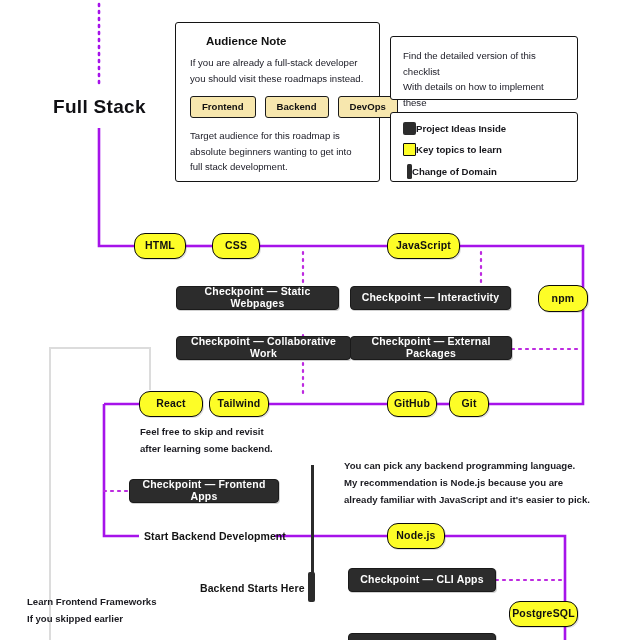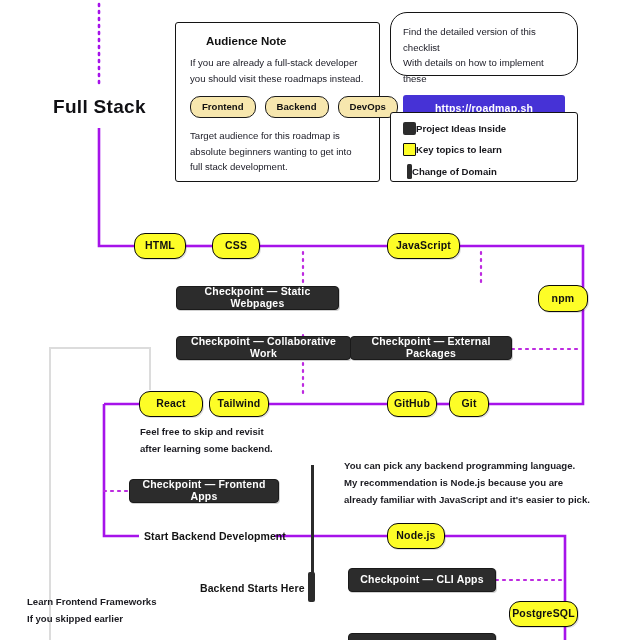--- a/index.html
+++ b/index.html
@@ -44,21 +44,21 @@
   .panel{
     position:absolute;box-sizing:border-box;
     background:#fff;border:1.6px solid #141414;border-radius:3px;
   }
   .panel-h{font-size:11.5px;font-weight:700;color:#111;margin:0 0 8px 16px;}
   .panel-p{font-size:9.6px;font-weight:500;color:#20202a;line-height:1.62;margin:0;}
   .panel-inner{padding:12px 13px 12px 14px;}
 
   .chip-row{display:flex;gap:9px;margin:10px 0 10px 0;}
   .chip{
-    background:#f7e7ae;border:1.4px solid #1a1a1a;border-radius:10px;
+    background:#f7e7ae;border:1.4px solid #1a1a1a;border-radius:3px;
     font-size:9.6px;font-weight:700;color:#111;
     padding:4px 11px;line-height:1.25;
   }
 
   .urlbar{
     background:#4632d6;color:#fff;border-radius:3px;
     font-size:10.5px;font-weight:600;text-align:center;
     padding:7px 4px;margin-top:9px;letter-spacing:.2px;
   }
 
@@ -121,21 +121,21 @@
       <p class="panel-p">If you are already a full-stack developer you should visit these roadmaps instead.</p>
       <div class="chip-row">
         <span class="chip">Frontend</span>
         <span class="chip">Backend</span>
         <span class="chip">DevOps</span>
       </div>
       <p class="panel-p">Target audience for this roadmap is absolute beginners wanting to get into full stack development.</p>
     </div>
   </div>
 
-  <div class="panel" style="left:390px;top:12px;width:188px;height:64px;border-radius:17px;">
+  <div class="panel" style="left:390px;top:36px;width:188px;height:64px;">
     <div class="panel-inner" style="padding:11px 12px;">
       <p class="panel-p">Find the detailed version of this checklist</p>
       <p class="panel-p">With details on how to implement these</p>
       <div class="urlbar">https://roadmap.sh</div>
     </div>
   </div>
 
   <div class="panel" style="left:390px;top:112px;width:188px;height:70px;">
     <div class="panel-inner" style="padding:9px 12px;">
       <div class="legend-row">
@@ -152,20 +152,21 @@
       </div>
     </div>
   </div>
 
   <div class="node node-yellow" style="left:134px;top:233px;width:52px;height:26px;">HTML</div>
   <div class="node node-yellow" style="left:212px;top:233px;width:48px;height:26px;">CSS</div>
   <div class="node node-yellow" style="left:387px;top:233px;width:73px;height:26px;">JavaScript</div>
   <div class="node node-yellow" style="left:538px;top:285px;width:50px;height:27px;">npm</div>
 
   <div class="node node-dark" style="left:176px;top:286px;width:163px;height:24px;">Checkpoint — Static Webpages</div>
+  <div class="node node-dark" style="left:350px;top:286px;width:161px;height:24px;">Checkpoint — Interactivity</div>
 
   <div class="node node-dark" style="left:176px;top:336px;width:175px;height:24px;">Checkpoint — Collaborative Work</div>
   <div class="node node-dark" style="left:350px;top:336px;width:162px;height:24px;">Checkpoint — External Packages</div>
 
   <div class="node node-yellow" style="left:139px;top:391px;width:64px;height:26px;">React</div>
   <div class="node node-yellow" style="left:209px;top:391px;width:60px;height:26px;">Tailwind</div>
   <div class="node node-yellow" style="left:387px;top:391px;width:50px;height:26px;">GitHub</div>
   <div class="node node-yellow" style="left:449px;top:391px;width:40px;height:26px;">Git</div>
 
   <div class="note" style="left:140px;top:423px;">Feel free to skip and revisit

